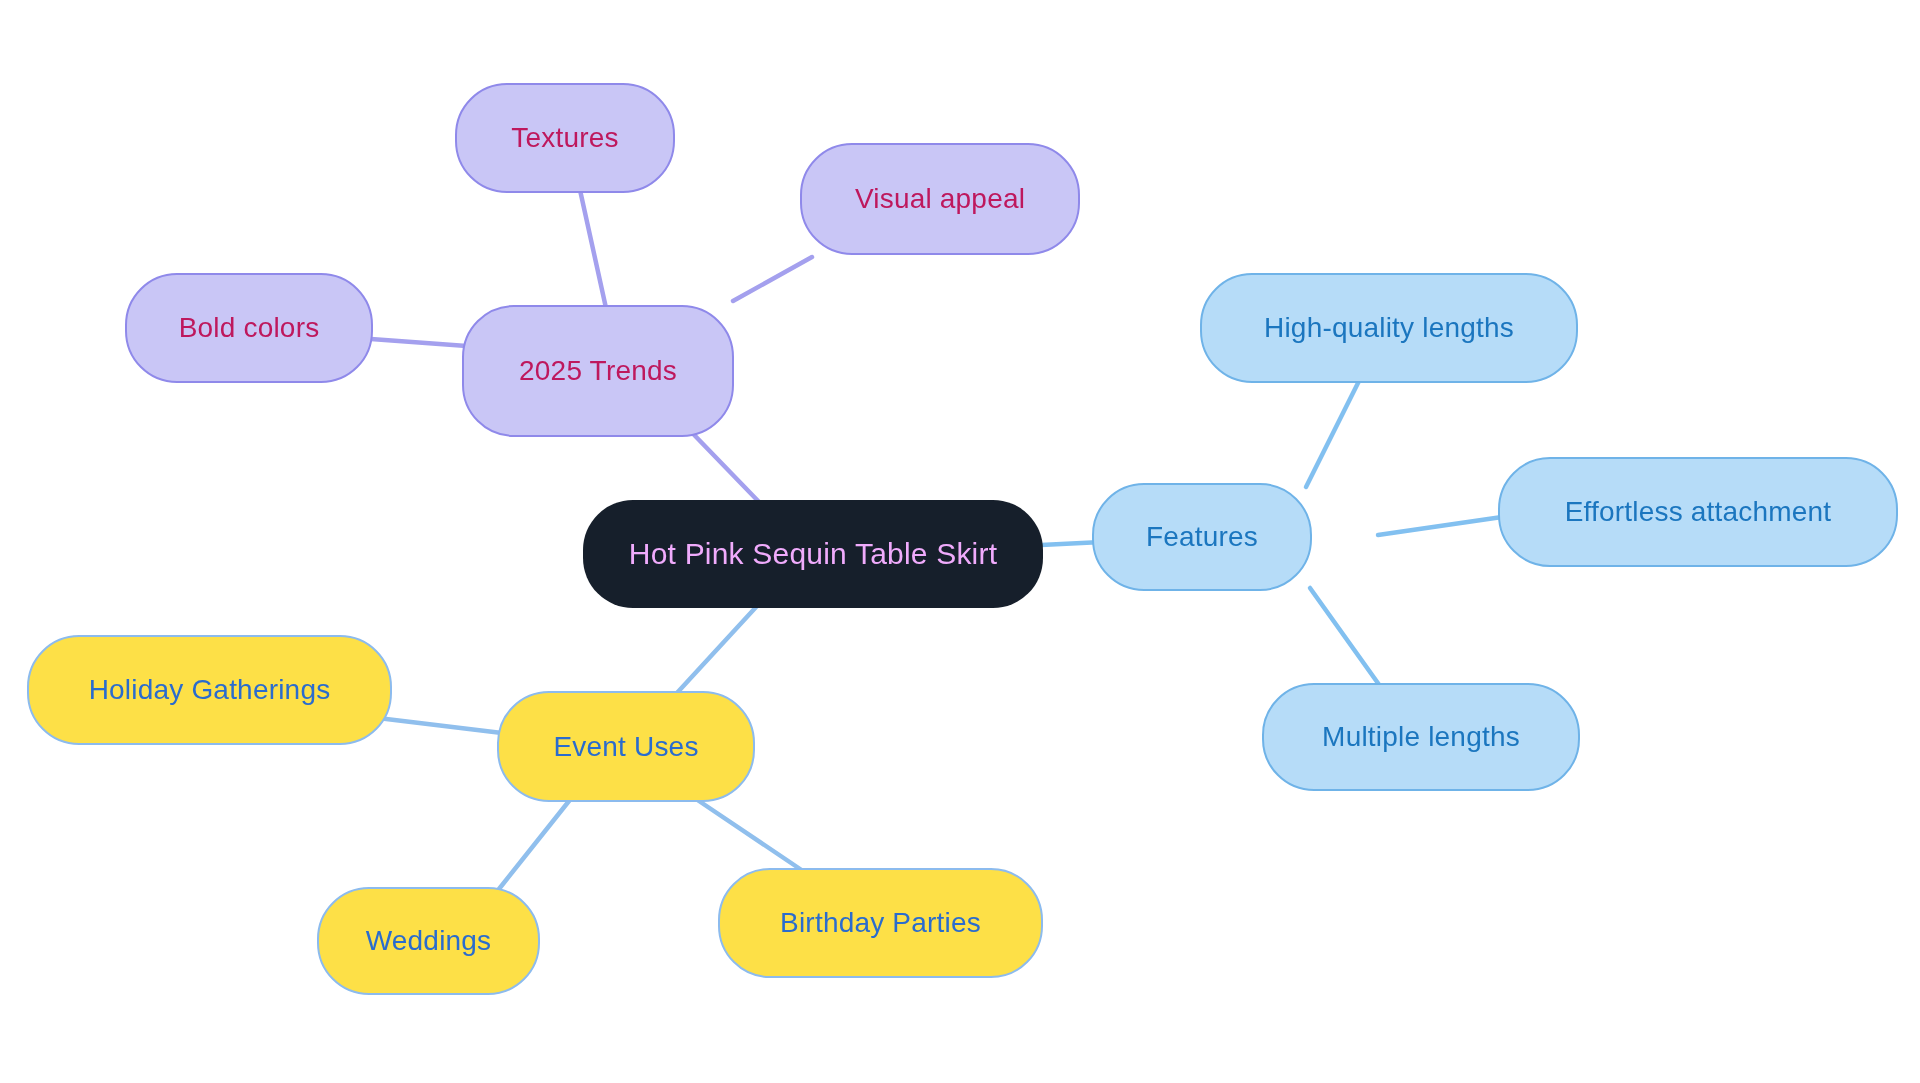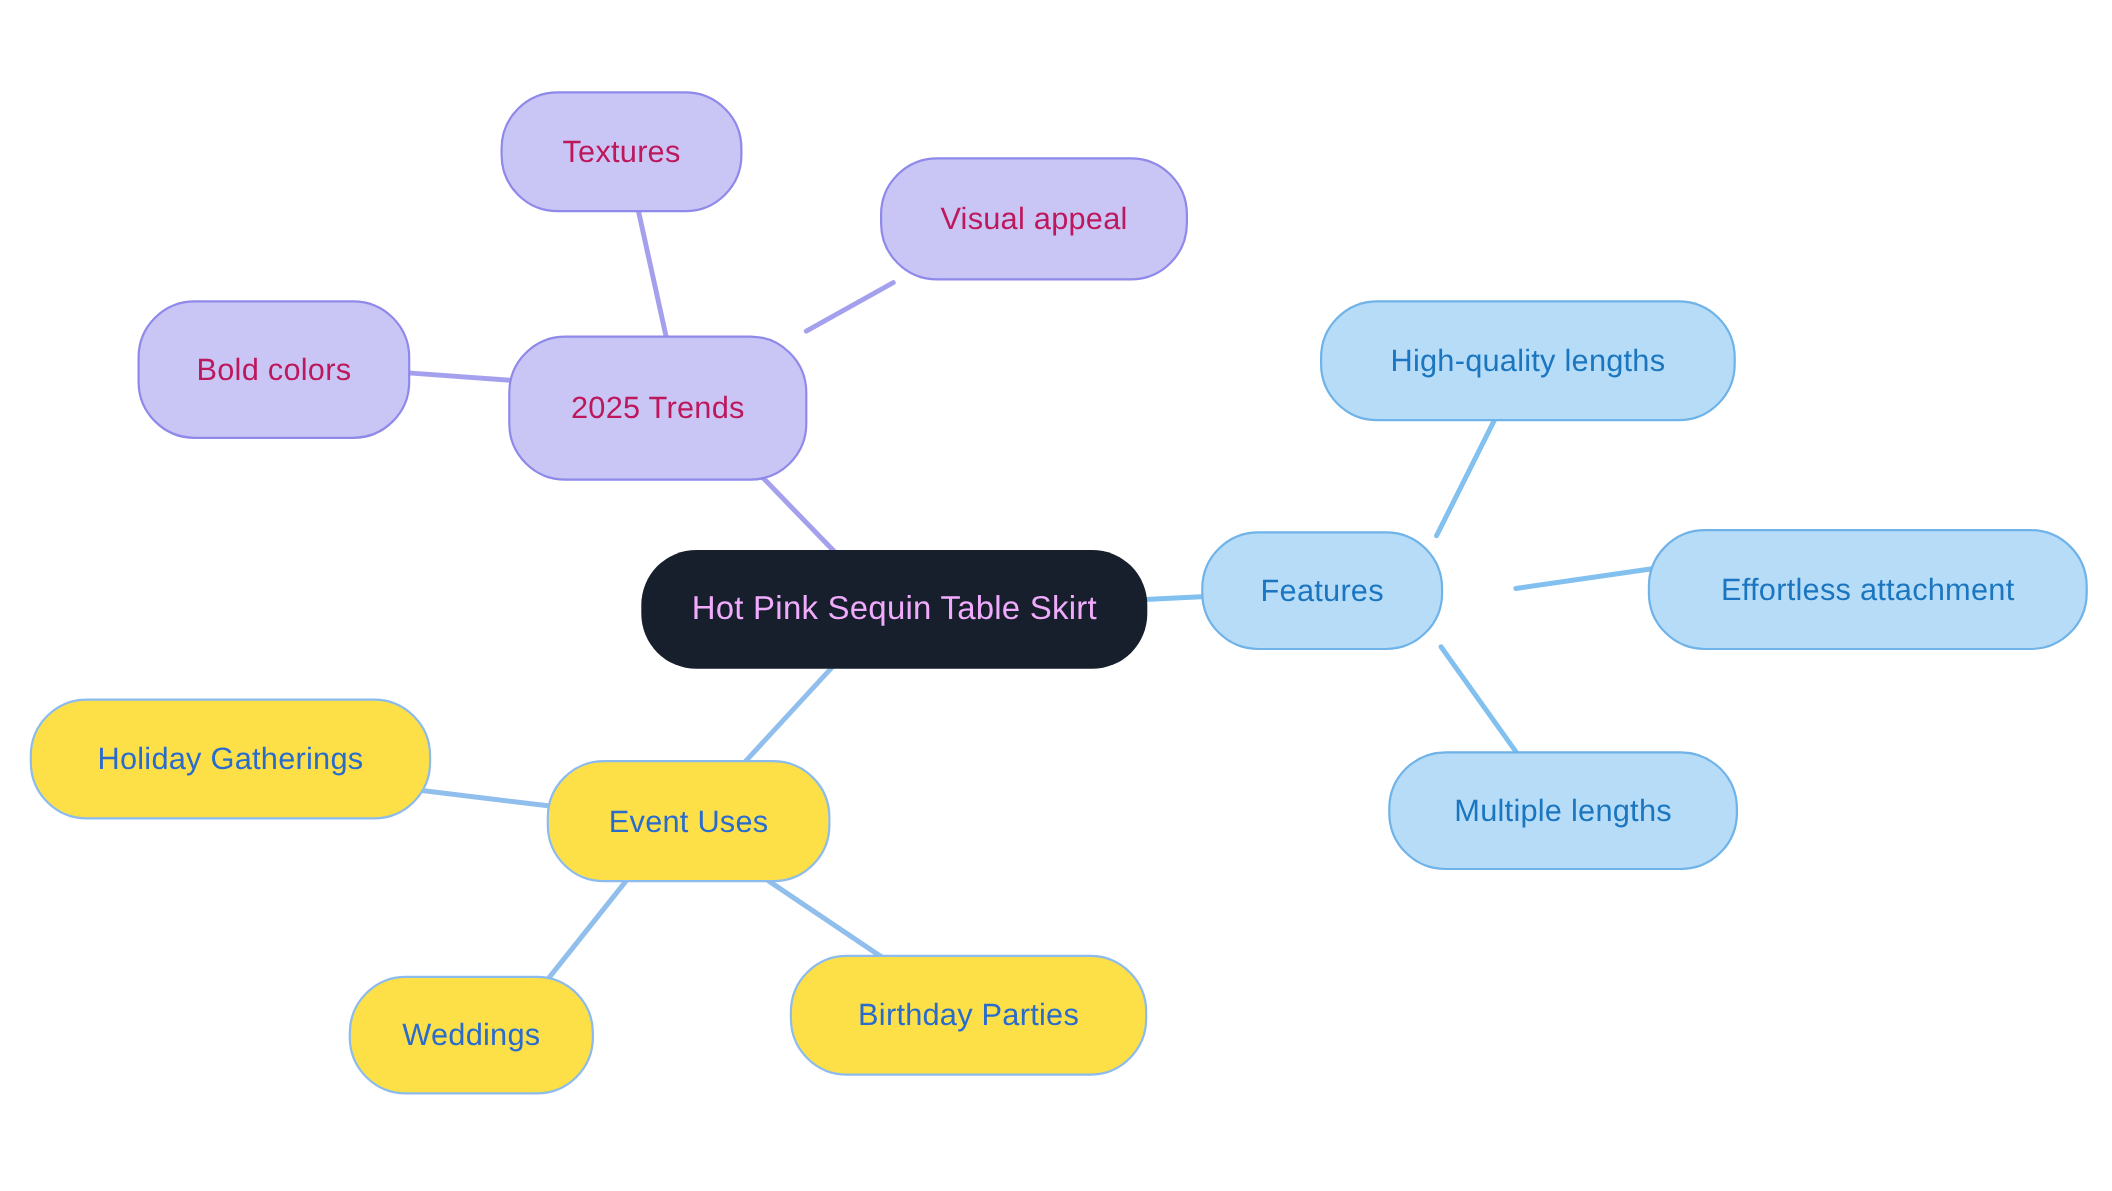--- a/index.html
+++ b/index.html
@@ -83,27 +83,27 @@
   </svg>
 
   <div class="node central" style="left:583px; top:500px; width:460px; height:108px;">Hot Pink Sequin Table Skirt</div>
 
   <div class="node purple" style="left:462px; top:305px; width:272px; height:132px;">2025 Trends</div>
 
   <div class="node purple" style="left:455px; top:83px; width:220px; height:110px;">Textures</div>
 
   <div class="node purple" style="left:800px; top:143px; width:280px; height:112px;">Visual appeal</div>
 
-  <div class="node purple" style="left:125px; top:273px; width:248px; height:126px;">Bold colors</div>
+  <div class="node purple" style="left:125px; top:273px; width:248px; height:110px;">Bold colors</div>
 
   <div class="node blue" style="left:1092px; top:483px; width:220px; height:108px;">Features</div>
 
   <div class="node blue" style="left:1200px; top:273px; width:378px; height:110px;">High-quality lengths</div>
 
-  <div class="node blue" style="left:1498px; top:457px; width:400px; height:110px;margin-top:24px;">Effortless attachment</div>
+  <div class="node blue" style="left:1498px; top:457px; width:400px; height:110px;">Effortless attachment</div>
 
   <div class="node blue" style="left:1262px; top:683px; width:318px; height:108px;">Multiple lengths</div>
 
   <div class="node lightblue" style="left:497px; top:691px; width:258px; height:111px;">Event Uses</div>
 
   <div class="node lightblue" style="left:27px; top:635px; width:365px; height:110px;">Holiday Gatherings</div>
 
   <div class="node lightblue" style="left:317px; top:887px; width:223px; height:108px;">Weddings</div>
 
   <div class="node lightblue" style="left:718px; top:868px; width:325px; height:110px;">Birthday Parties</div>

